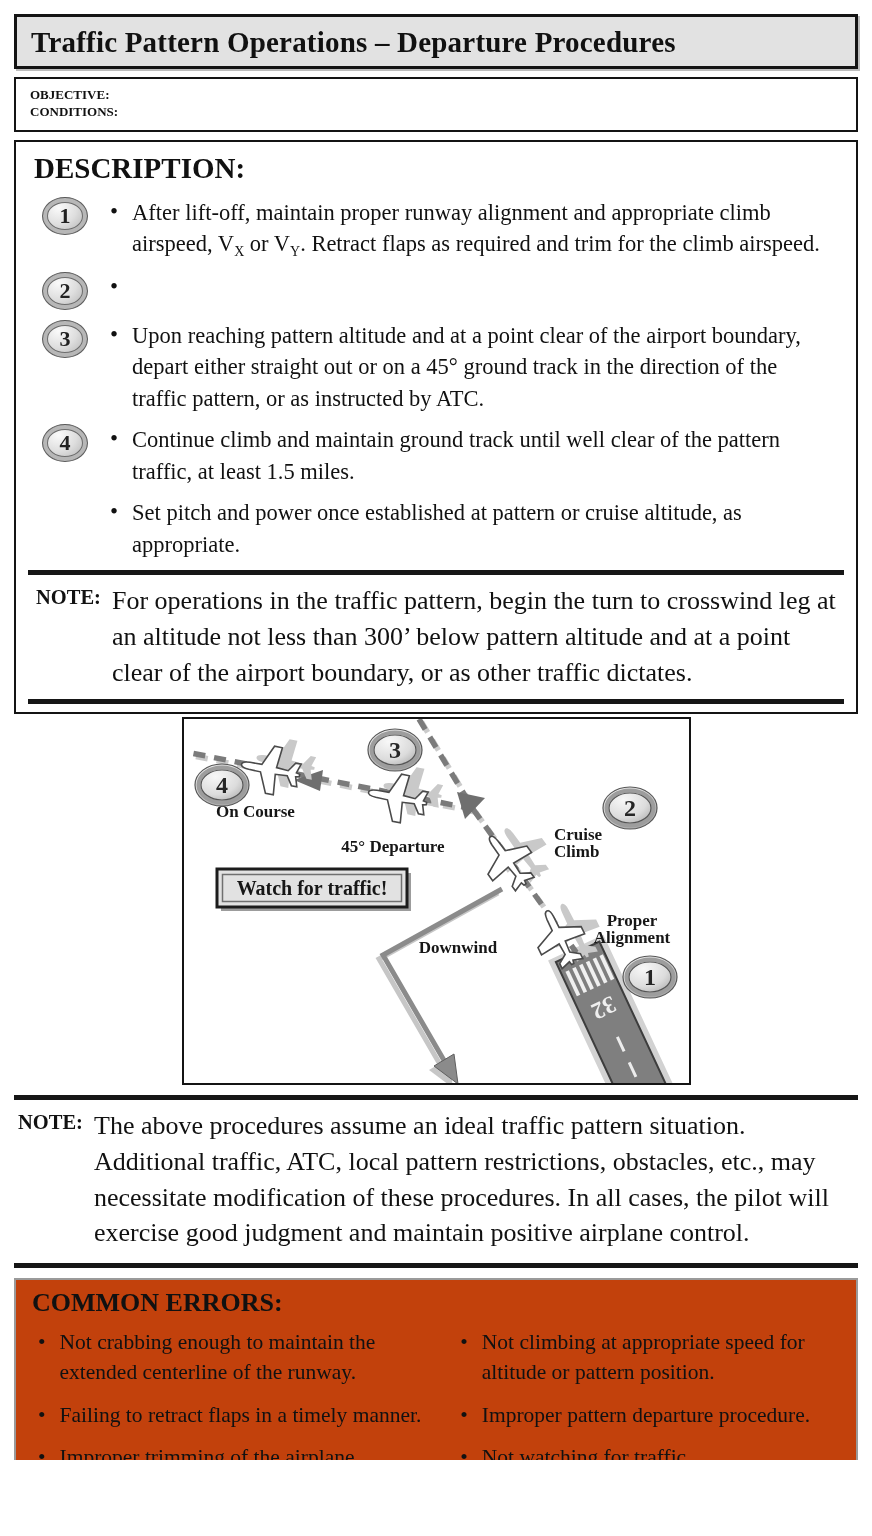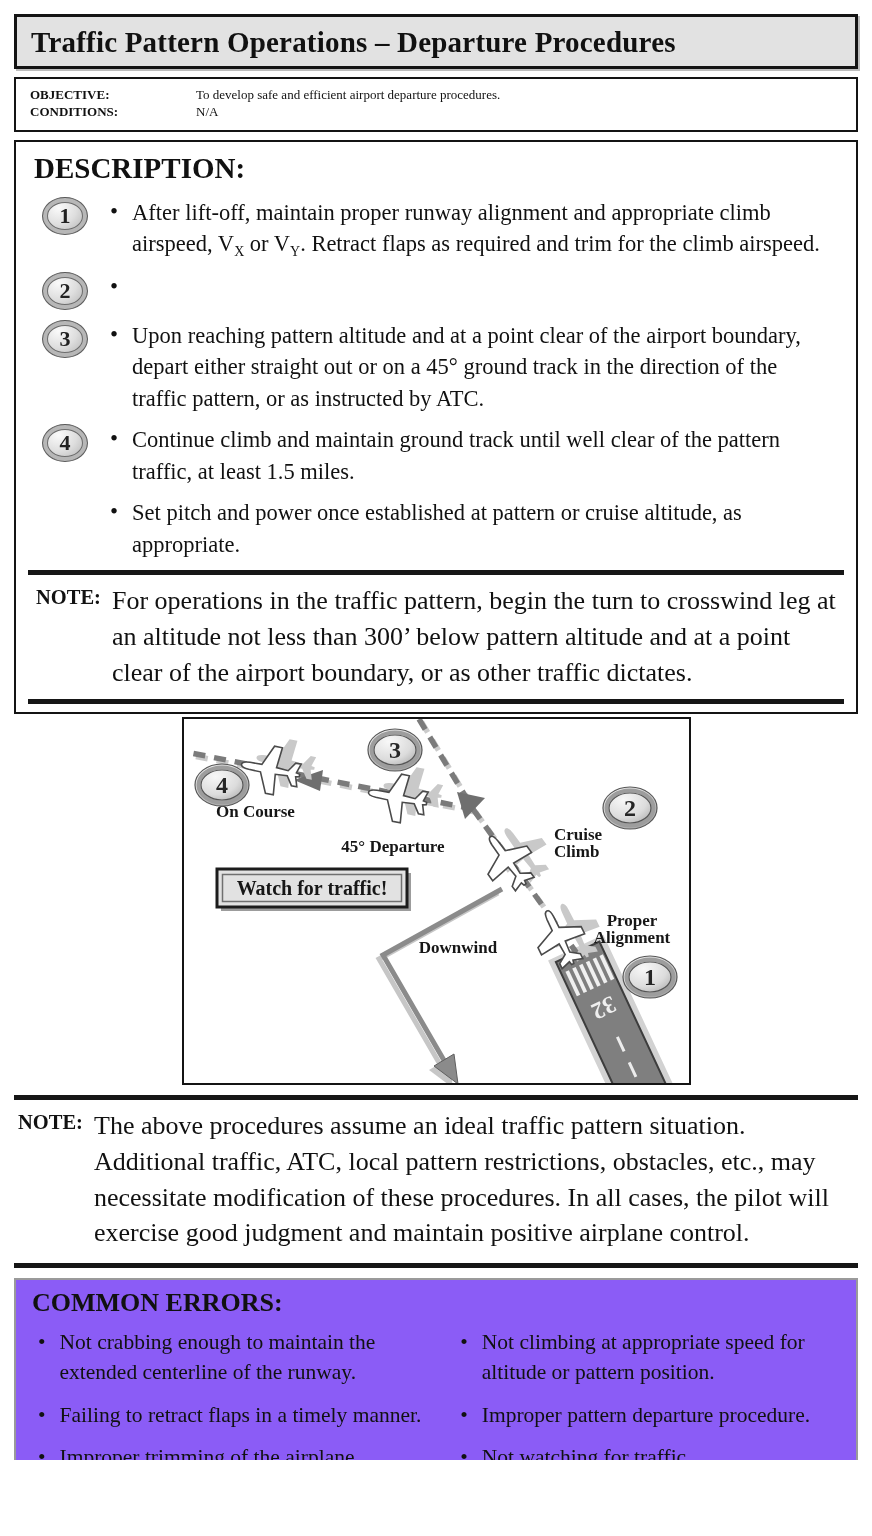--- a/index.html
+++ b/index.html
@@ -47,21 +47,21 @@
   .diagram-wrap { width:509px; margin:3px auto 10px auto; border:2.5px solid #141414; background:#fff; }
   .diagram-wrap svg { display:block; }
   .dlbl { font-family:"Liberation Serif", serif; font-weight:bold; font-size:17px; fill:#161616; }
   .dlbl.watch { font-size:20px; }
   .badge-num { font-family:"Liberation Serif", serif; font-weight:bold; font-size:24px; fill:#262626; }
   .rwy-num { font-family:"Liberation Serif", serif; font-weight:bold; font-size:24px; fill:#efefef; }
   
   .note2 { border-top:5px solid #161616; border-bottom:5px solid #161616;
            padding:8px 2px 12px 4px; display:flex; margin:2px 0 10px 0; }
   
-  .errors-box { background:#8b5cf6; border:2px solid #9a9a9a; padding:8px 12px 8px 16px; }
+  .errors-box { background:#c2410c; border:2px solid #9a9a9a; padding:8px 12px 8px 16px; }
   .errors-heading { font-weight:bold; font-size:26px; margin-bottom:10px; }
   .errors-cols { display:flex; }
   .err-list { list-style:none; margin:0; padding:0; }
   .err-list.left  { flex:0 0 52%; }
   .err-list.right { flex:1; }
   .err-item { display:flex; font-size:21.5px; line-height:1.38; margin-bottom:13px; }
   .err-item .eb { margin:0 14px 0 6px; }
   .err-item .et { flex:1; padding-right:14px; }
   
   .footer { position:relative; height:34px; margin-top:23px; }
@@ -74,25 +74,23 @@
 
 <div class="page">
 
   <div class="title-bar">
     <span>Traffic Pattern Operations – Departure Procedures</span>
   </div>
 
   <div class="info-box" id="info-box">
       <div class="info-row">
         <span class="info-label">OBJECTIVE:</span>
-        <span class="info-value">To develop safe and efficient airport departure procedures.</span>
       </div>
       <div class="info-row">
         <span class="info-label">CONDITIONS:</span>
-        <span class="info-value">N/A</span>
       </div>
     </div>
 
   <div class="desc-box">
     <div class="desc-heading">DESCRIPTION:</div>
     <div id="desc-items">
         <div class="d-item">
           <span class="badge">1</span>
           <span class="d-bullet">•</span>
           <span class="d-text">After lift-off, maintain proper runway alignment and appropriate climb airspeed, V<sub>X</sub> or V<sub>Y</sub>.  Retract flaps as required and trim for the climb airspeed.</span>

